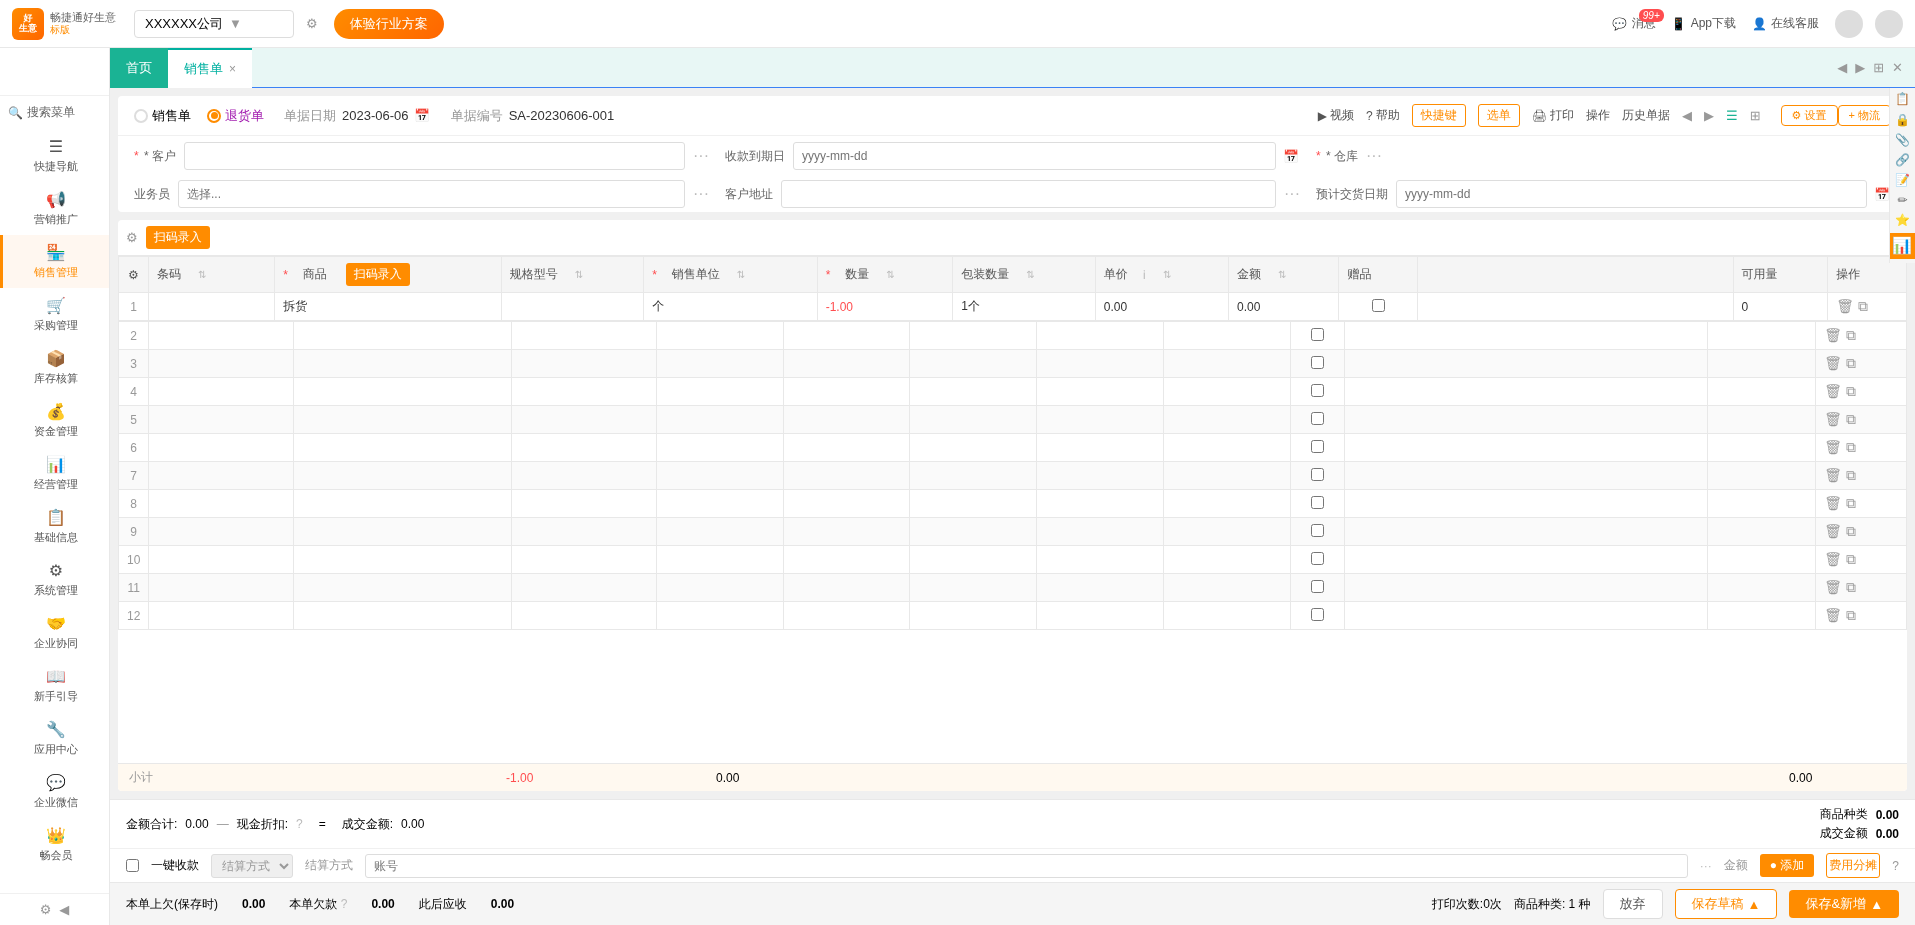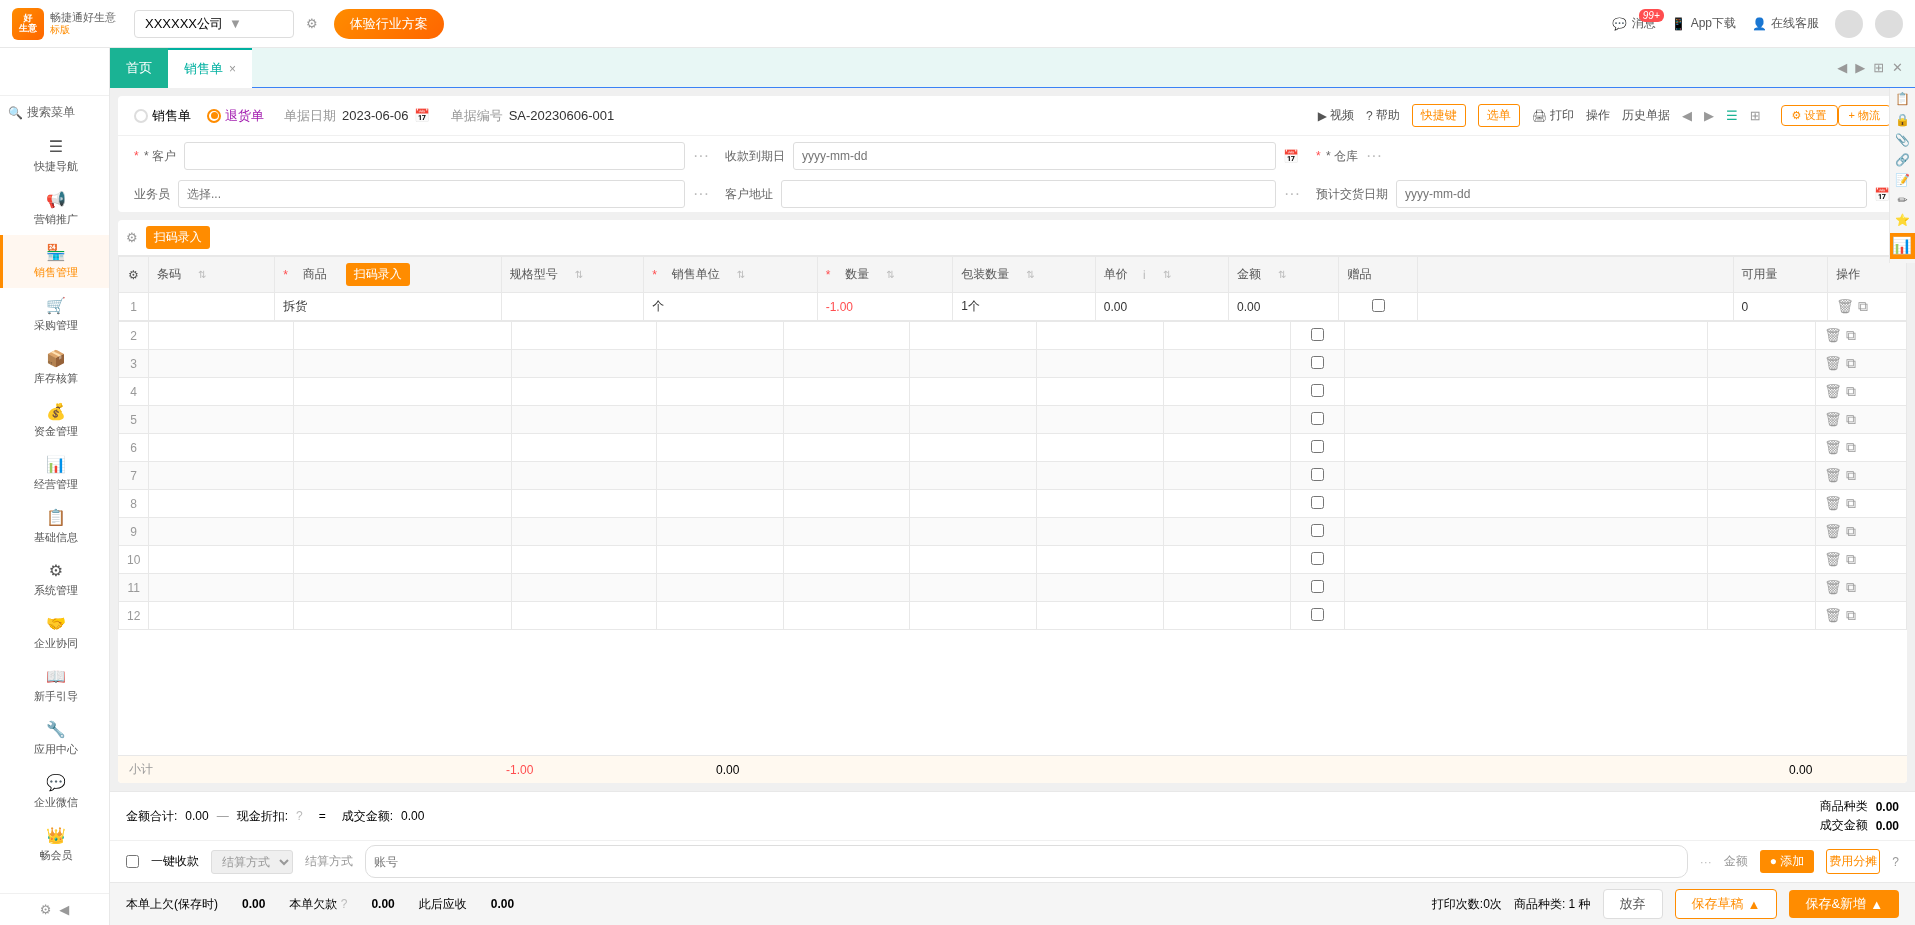--- a/index.html
+++ b/index.html
@@ -730,21 +730,21 @@
           </div>
         </div>
 
         <div class="payment-row">
           <input type="checkbox" style="">
           <span>一键收款</span>
           <select style="border:1px solid #ddd; padding:3px 6px; border-radius:3px; font-size:12px; color:#999;">
             <option>结算方式</option>
           </select>
           <span style="color:#999;">结算方式</span>
-          <input class="form-input" placeholder="账号" style="width: 100px; height: 33px; border-radius: 10px;">
+          <input class="form-input" placeholder="账号" style="width: 100px; height: 24px;">
           <span style="color:#bbb; cursor:pointer;">···</span>
           <span style="color:#999;">金额</span>
           <button class="payment-btn">
             <span>●</span>
             <span>添加</span>
           </button>
           <button class="expense-btn">费用分摊</button>
           <span class="help-circle">?</span>
         </div>
 

